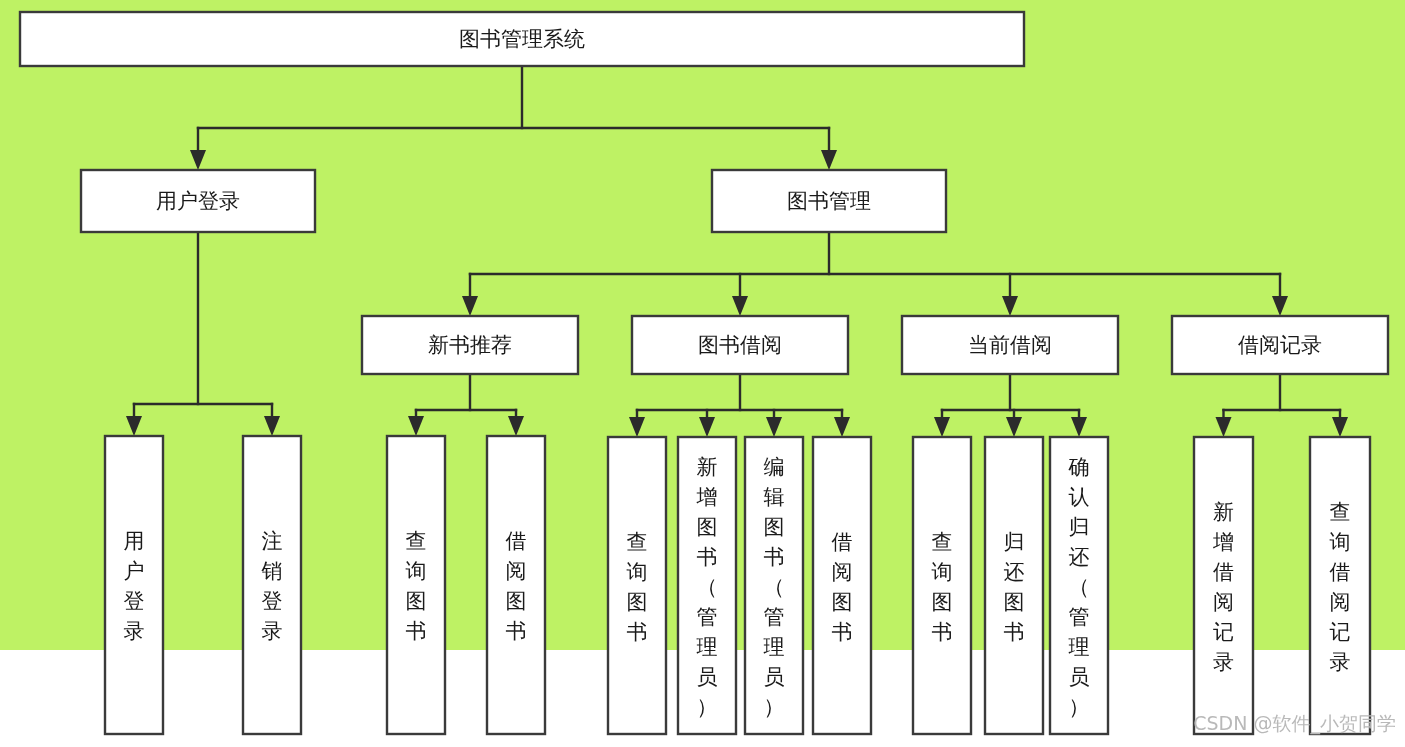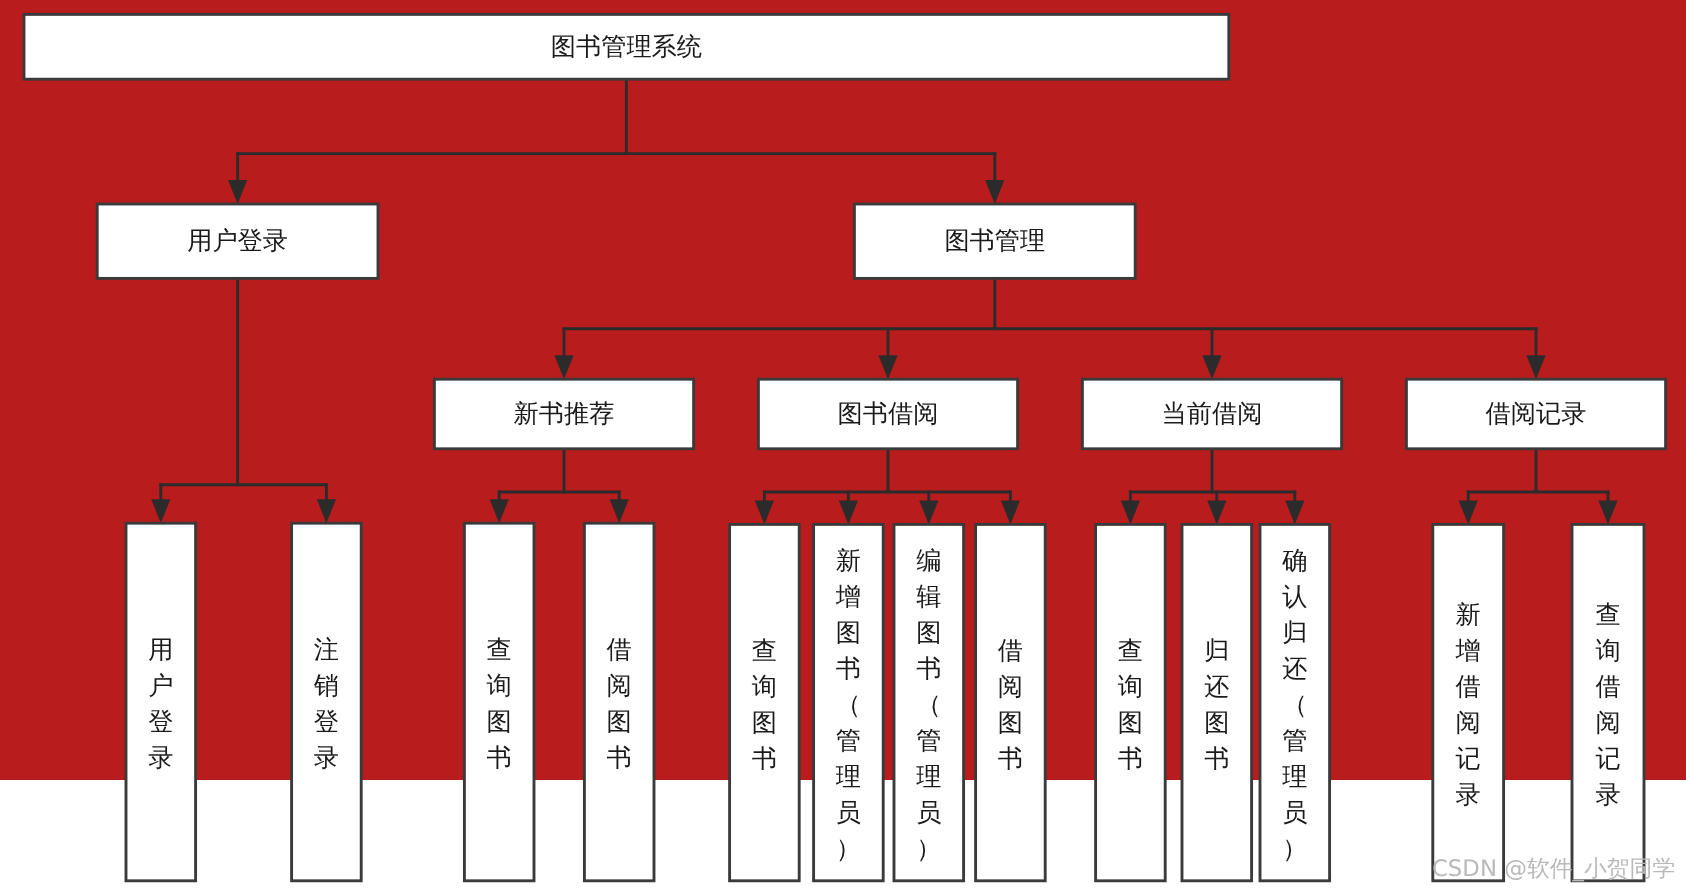--- a/index.html
+++ b/index.html
@@ -10,21 +10,21 @@
   body {
     width: 1405px;
     height: 747px;
     font-family: "DejaVu Sans", "Liberation Sans", sans-serif;
     overflow: hidden;
   }
   #diagram-root {
     position: relative;
     width: 1405px;
     height: 650px;
-    background: #b91c1c;
+    background: #bef264;
   }
   svg.diagram-canvas {
     position: absolute;
     left: 0;
     top: 0;
     width: 1405px;
     height: 747px;
     display: block;
   }
   .node-rect {

